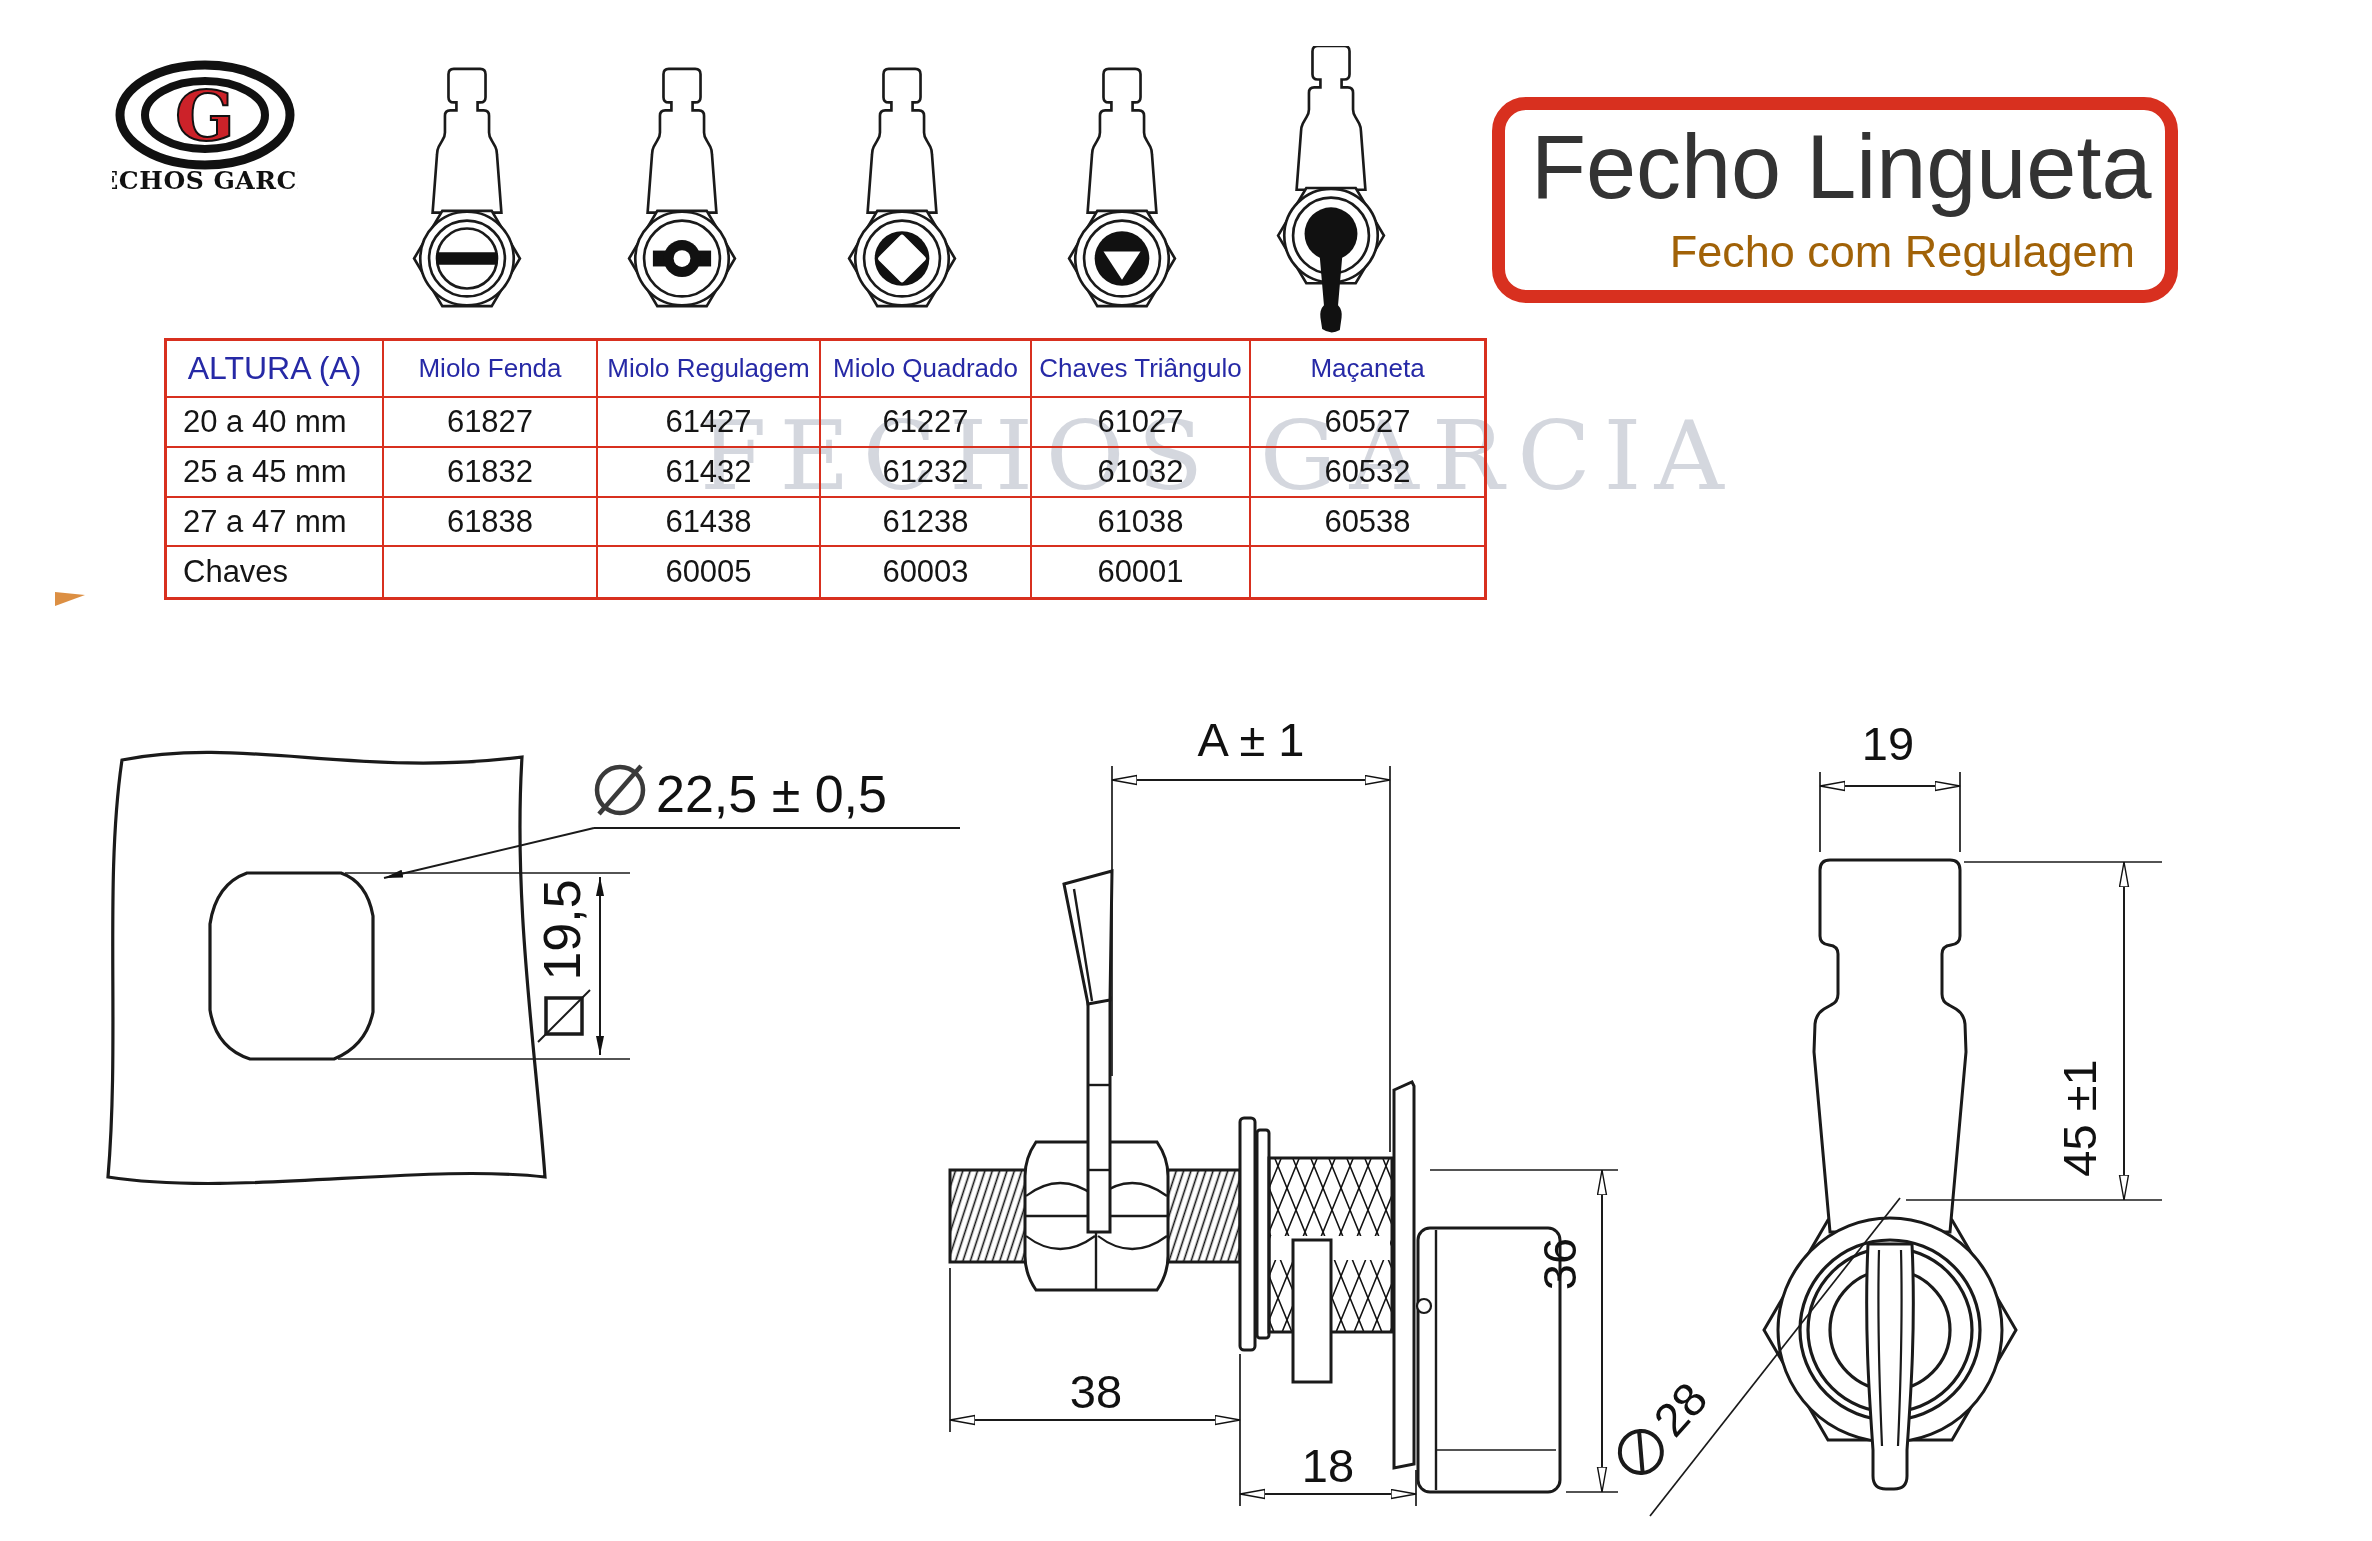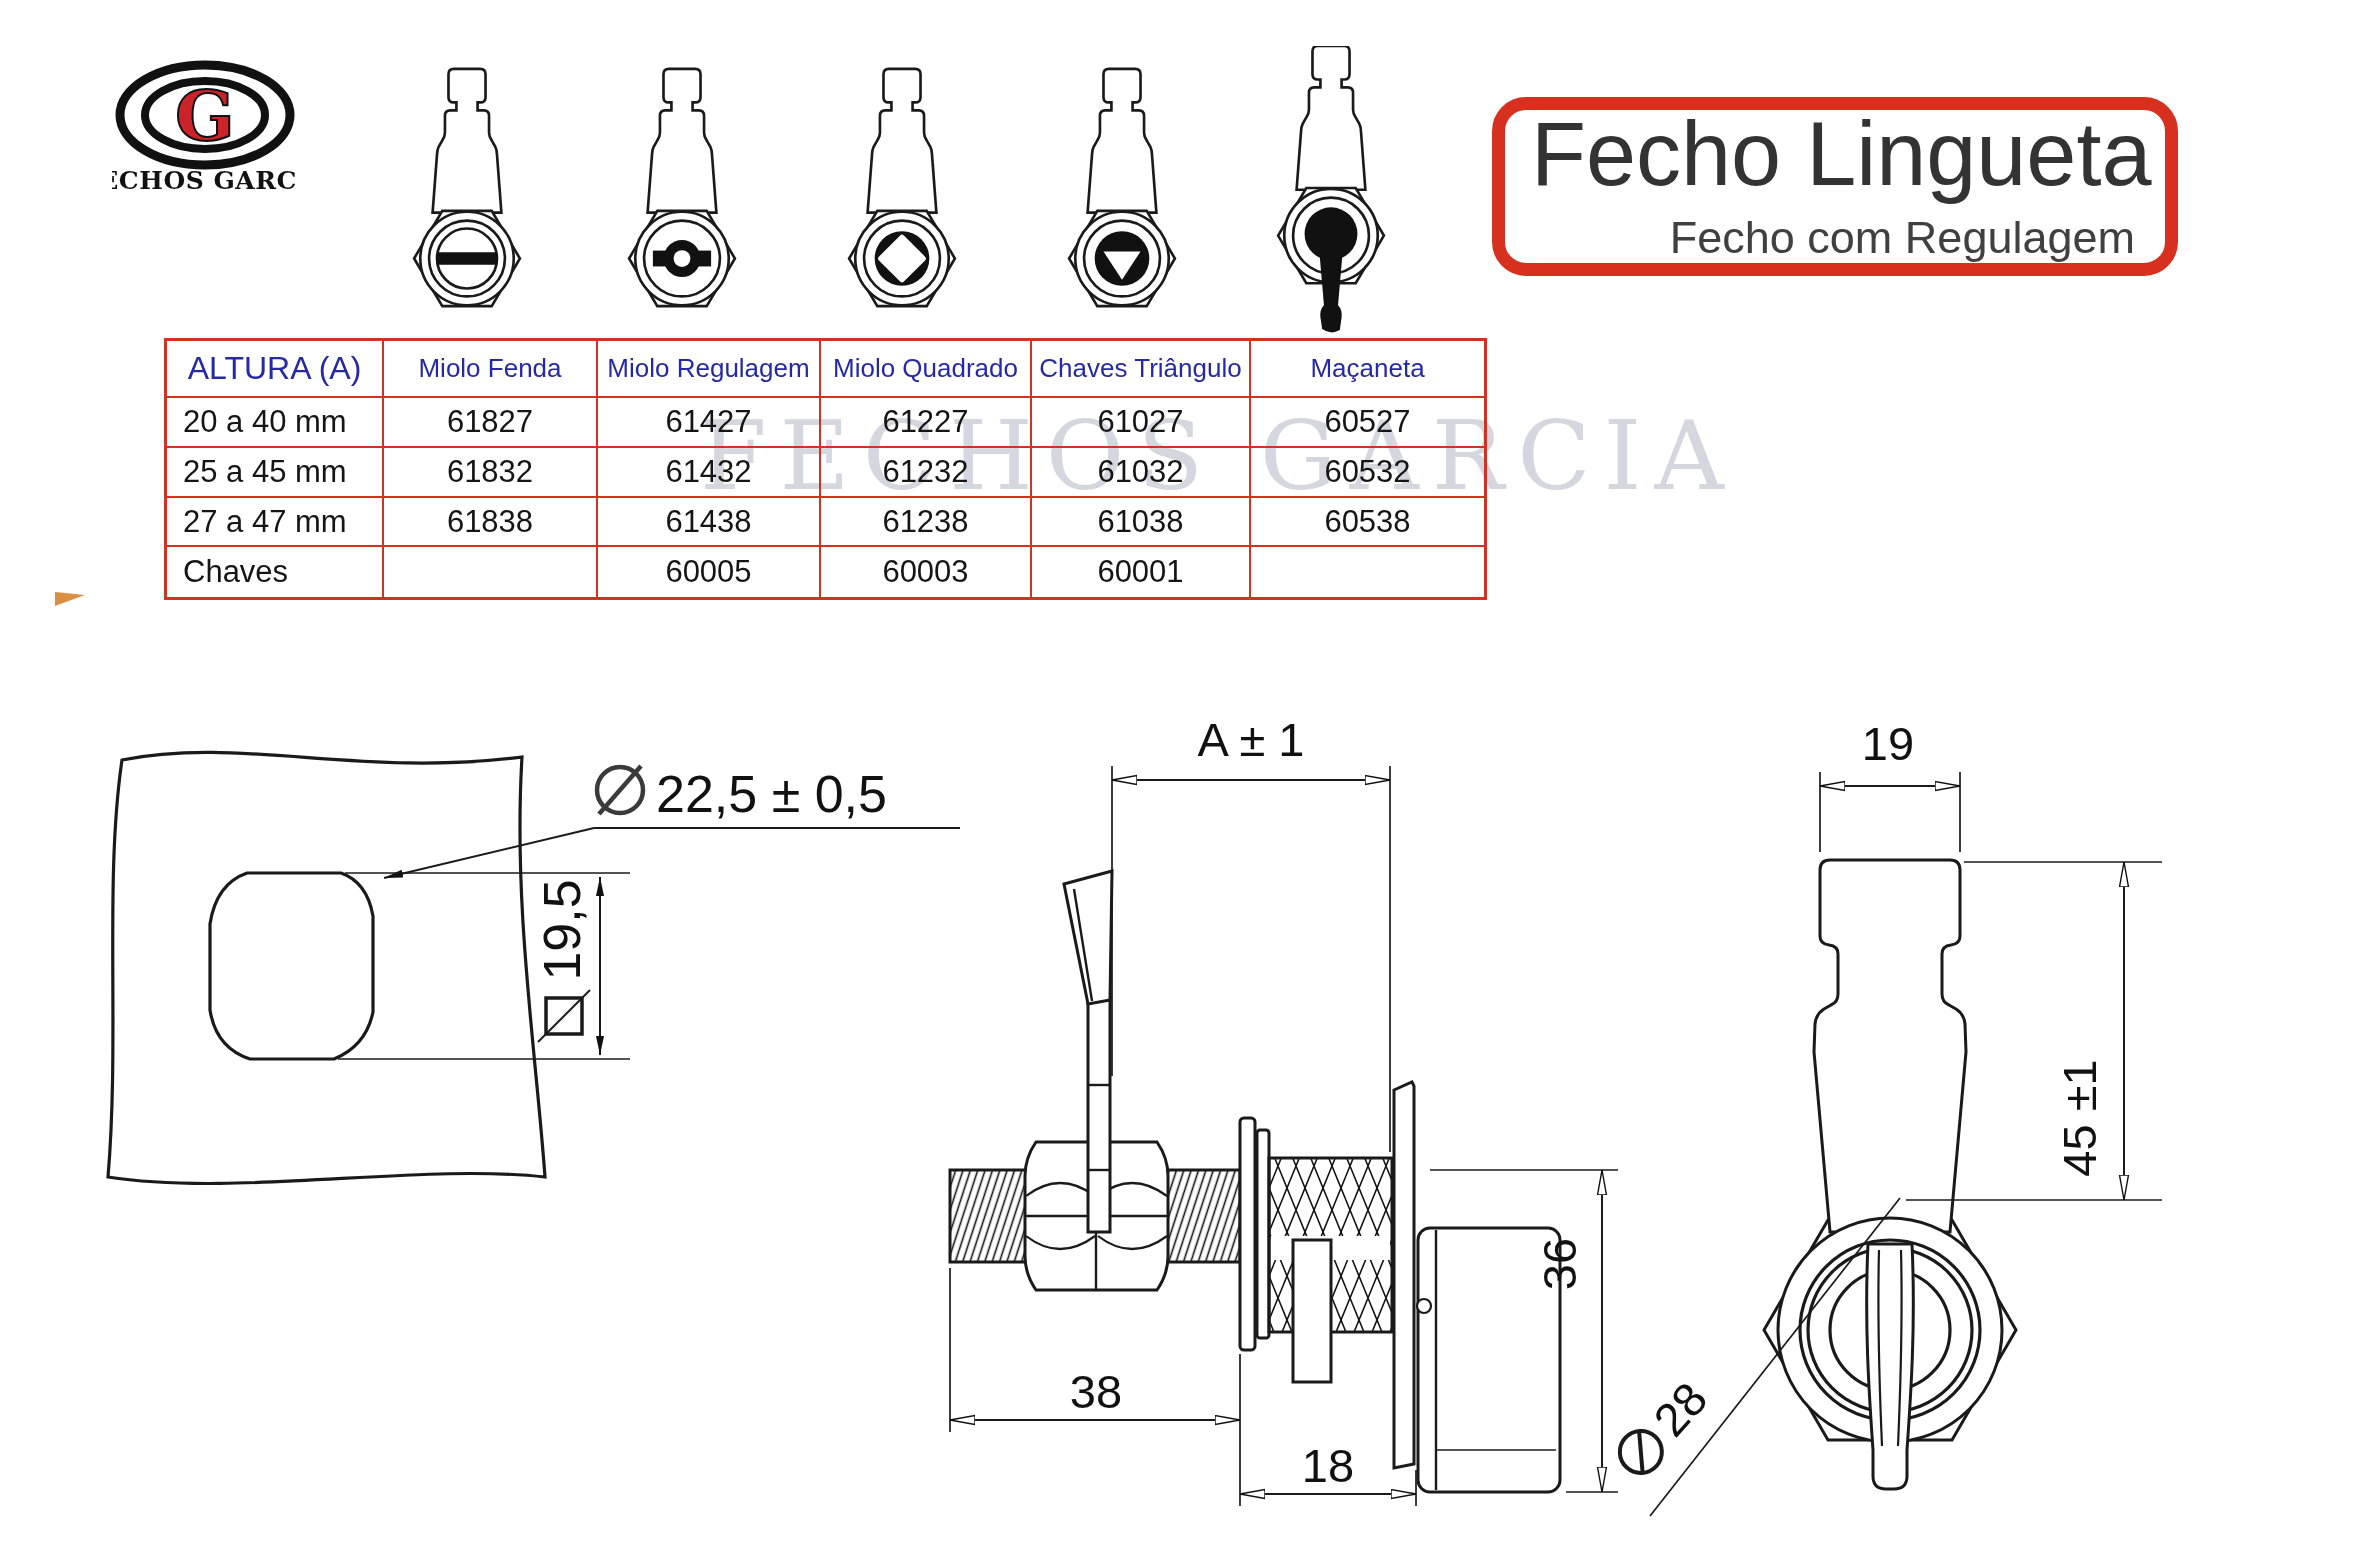--- a/index.html
+++ b/index.html
@@ -33,25 +33,25 @@
   .cell{border-right:2.5px solid var(--accent-red);border-bottom:2.5px solid var(--accent-red);
     display:flex;align-items:center;justify-content:center;
     font-weight:400;font-size:31px;color:#151515;background:transparent;}
   .cell:nth-child(6n){border-right:none;}
   .cell:nth-child(n+25){border-bottom:none;}
   .th{color:var(--header-blue);font-size:26px;font-weight:400;}
   .alt{font-size:32px;font-weight:400;}
   .c0{justify-content:flex-start;padding-left:16px;}
 
   
-  .titlebox{position:absolute;left:1492px;top:97px;width:686px;height:179px;box-sizing:border-box;
+  .titlebox{position:absolute;left:1492px;top:97px;width:686px;height:206px;box-sizing:border-box;
     border:13px solid var(--accent-red);border-radius:34px;background:#fff;
     display:flex;flex-direction:column;justify-content:center;padding:0 26px;}
   .t1{font-size:90px;line-height:1.02;color:#333;text-align:center;white-space:nowrap;}
-  .t2{font-size:45px;color:#404040;text-align:right;margin-top:12px;padding-right:4px;}
+  .t2{font-size:45px;color:#a16207;text-align:right;margin-top:12px;padding-right:4px;}
 
   
   .artifact{position:absolute;left:55px;top:592px;width:0;height:0;
     border-top:3px solid transparent;border-bottom:11px solid transparent;
     border-left:30px solid #d8832f;opacity:.9;}
 
   
   .drawings{position:absolute;left:0;top:0;z-index:0;}
   .shn{fill:none;stroke:var(--line);stroke-width:3.2;}
   .sh{fill:#fff;stroke:var(--line);stroke-width:3;}

